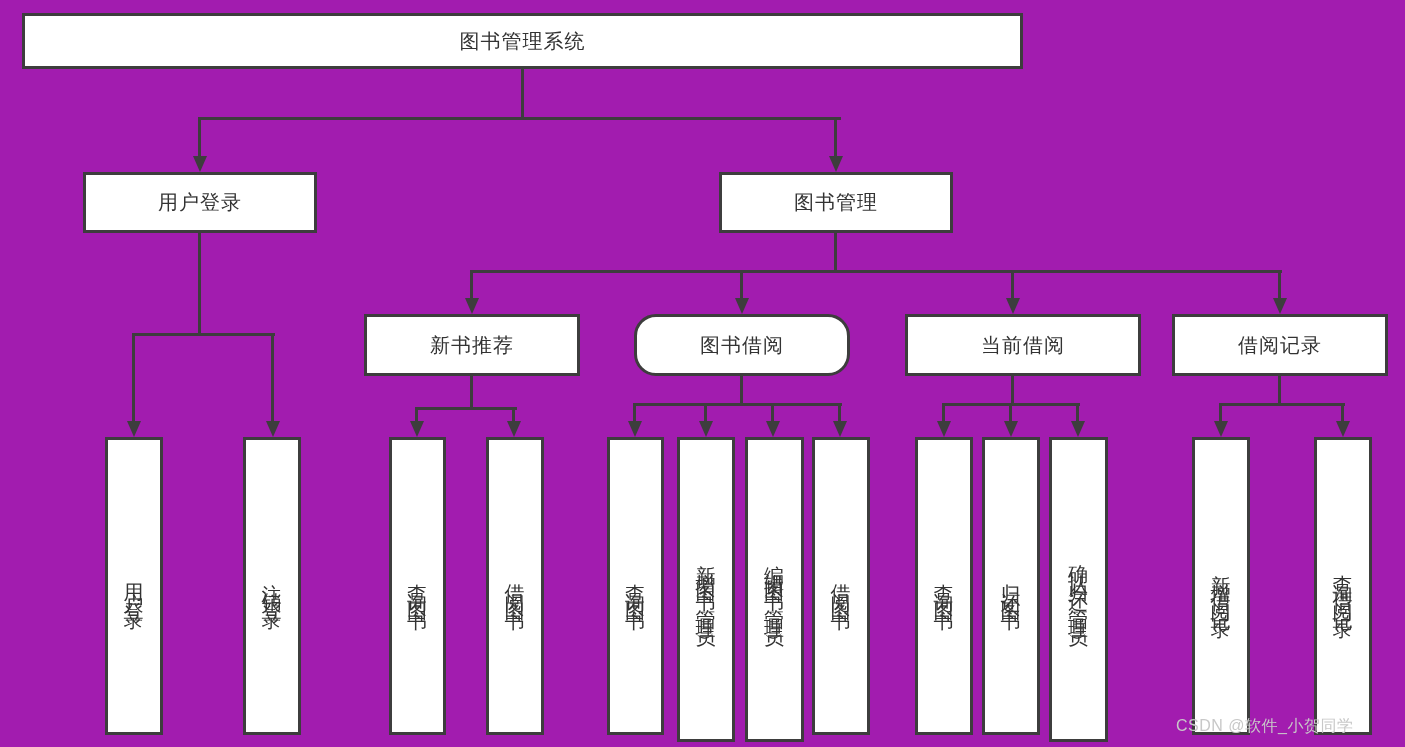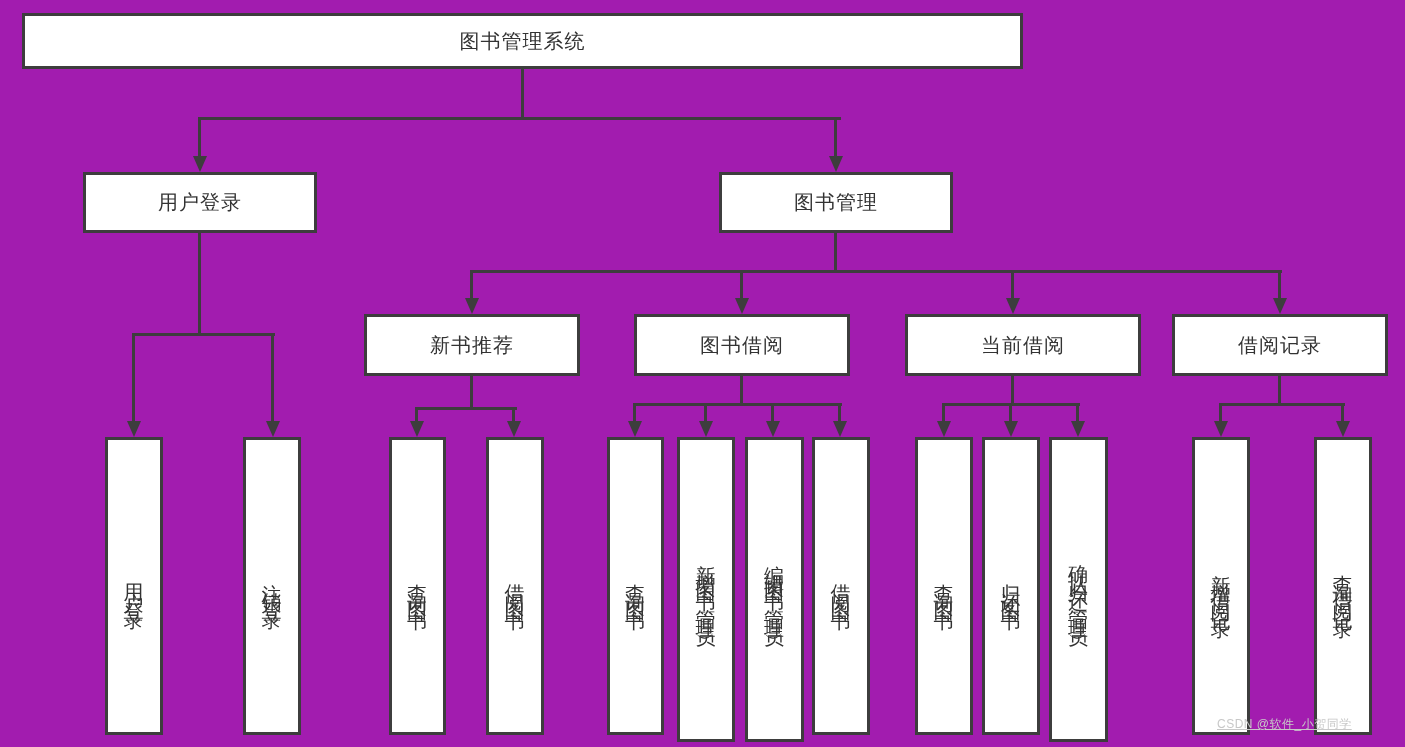--- a/index.html
+++ b/index.html
@@ -35,27 +35,26 @@
   .vline{width:3px;}
   .hline{height:3px;}
   .arrow{
     position:absolute;width:0;height:0;
     border-left:7px solid transparent;
     border-right:7px solid transparent;
     border-top:16px solid var(--line);
   }
   #watermark{
     position:absolute;
-    left:1217px;top:716px;
-    font-size:12px;
+    left:1176px;top:716px;
+    font-size:16px;
     color:#c8c8c8;
     letter-spacing:0.5px;
     z-index:5;
     white-space:nowrap;
-    text-decoration:underline;
   }
 </style>
 </head>
 <body>
 
 <div id="stage">
 
   <div class="box hbox" style="left:22px;top:13px;width:1001px;height:56px;">
     <span>图书管理系统</span>
   </div>
@@ -88,21 +87,21 @@
   <div class="vline" style="left:740px;top:270px;height:28px;"></div>
   <div class="arrow" style="left:735px;top:298px;"></div>
   <div class="vline" style="left:1011px;top:270px;height:28px;"></div>
   <div class="arrow" style="left:1006px;top:298px;"></div>
   <div class="vline" style="left:1278px;top:270px;height:28px;"></div>
   <div class="arrow" style="left:1273px;top:298px;"></div>
 
   <div class="box hbox" style="left:364px;top:314px;width:216px;height:62px;">
     <span>新书推荐</span>
   </div>
-  <div class="box hbox" style="left:634px;top:314px;width:216px;height:62px;">
+  <div class="box hbox" style="left:634px;top:314px;width:216px;height:62px;border-radius:22px;">
     <span>图书借阅</span>
   </div>
   <div class="box hbox" style="left:905px;top:314px;width:236px;height:62px;">
     <span>当前借阅</span>
   </div>
   <div class="box hbox" style="left:1172px;top:314px;width:216px;height:62px;">
     <span>借阅记录</span>
   </div>
 
   <div class="vline" style="left:470px;top:376px;height:31px;"></div>

